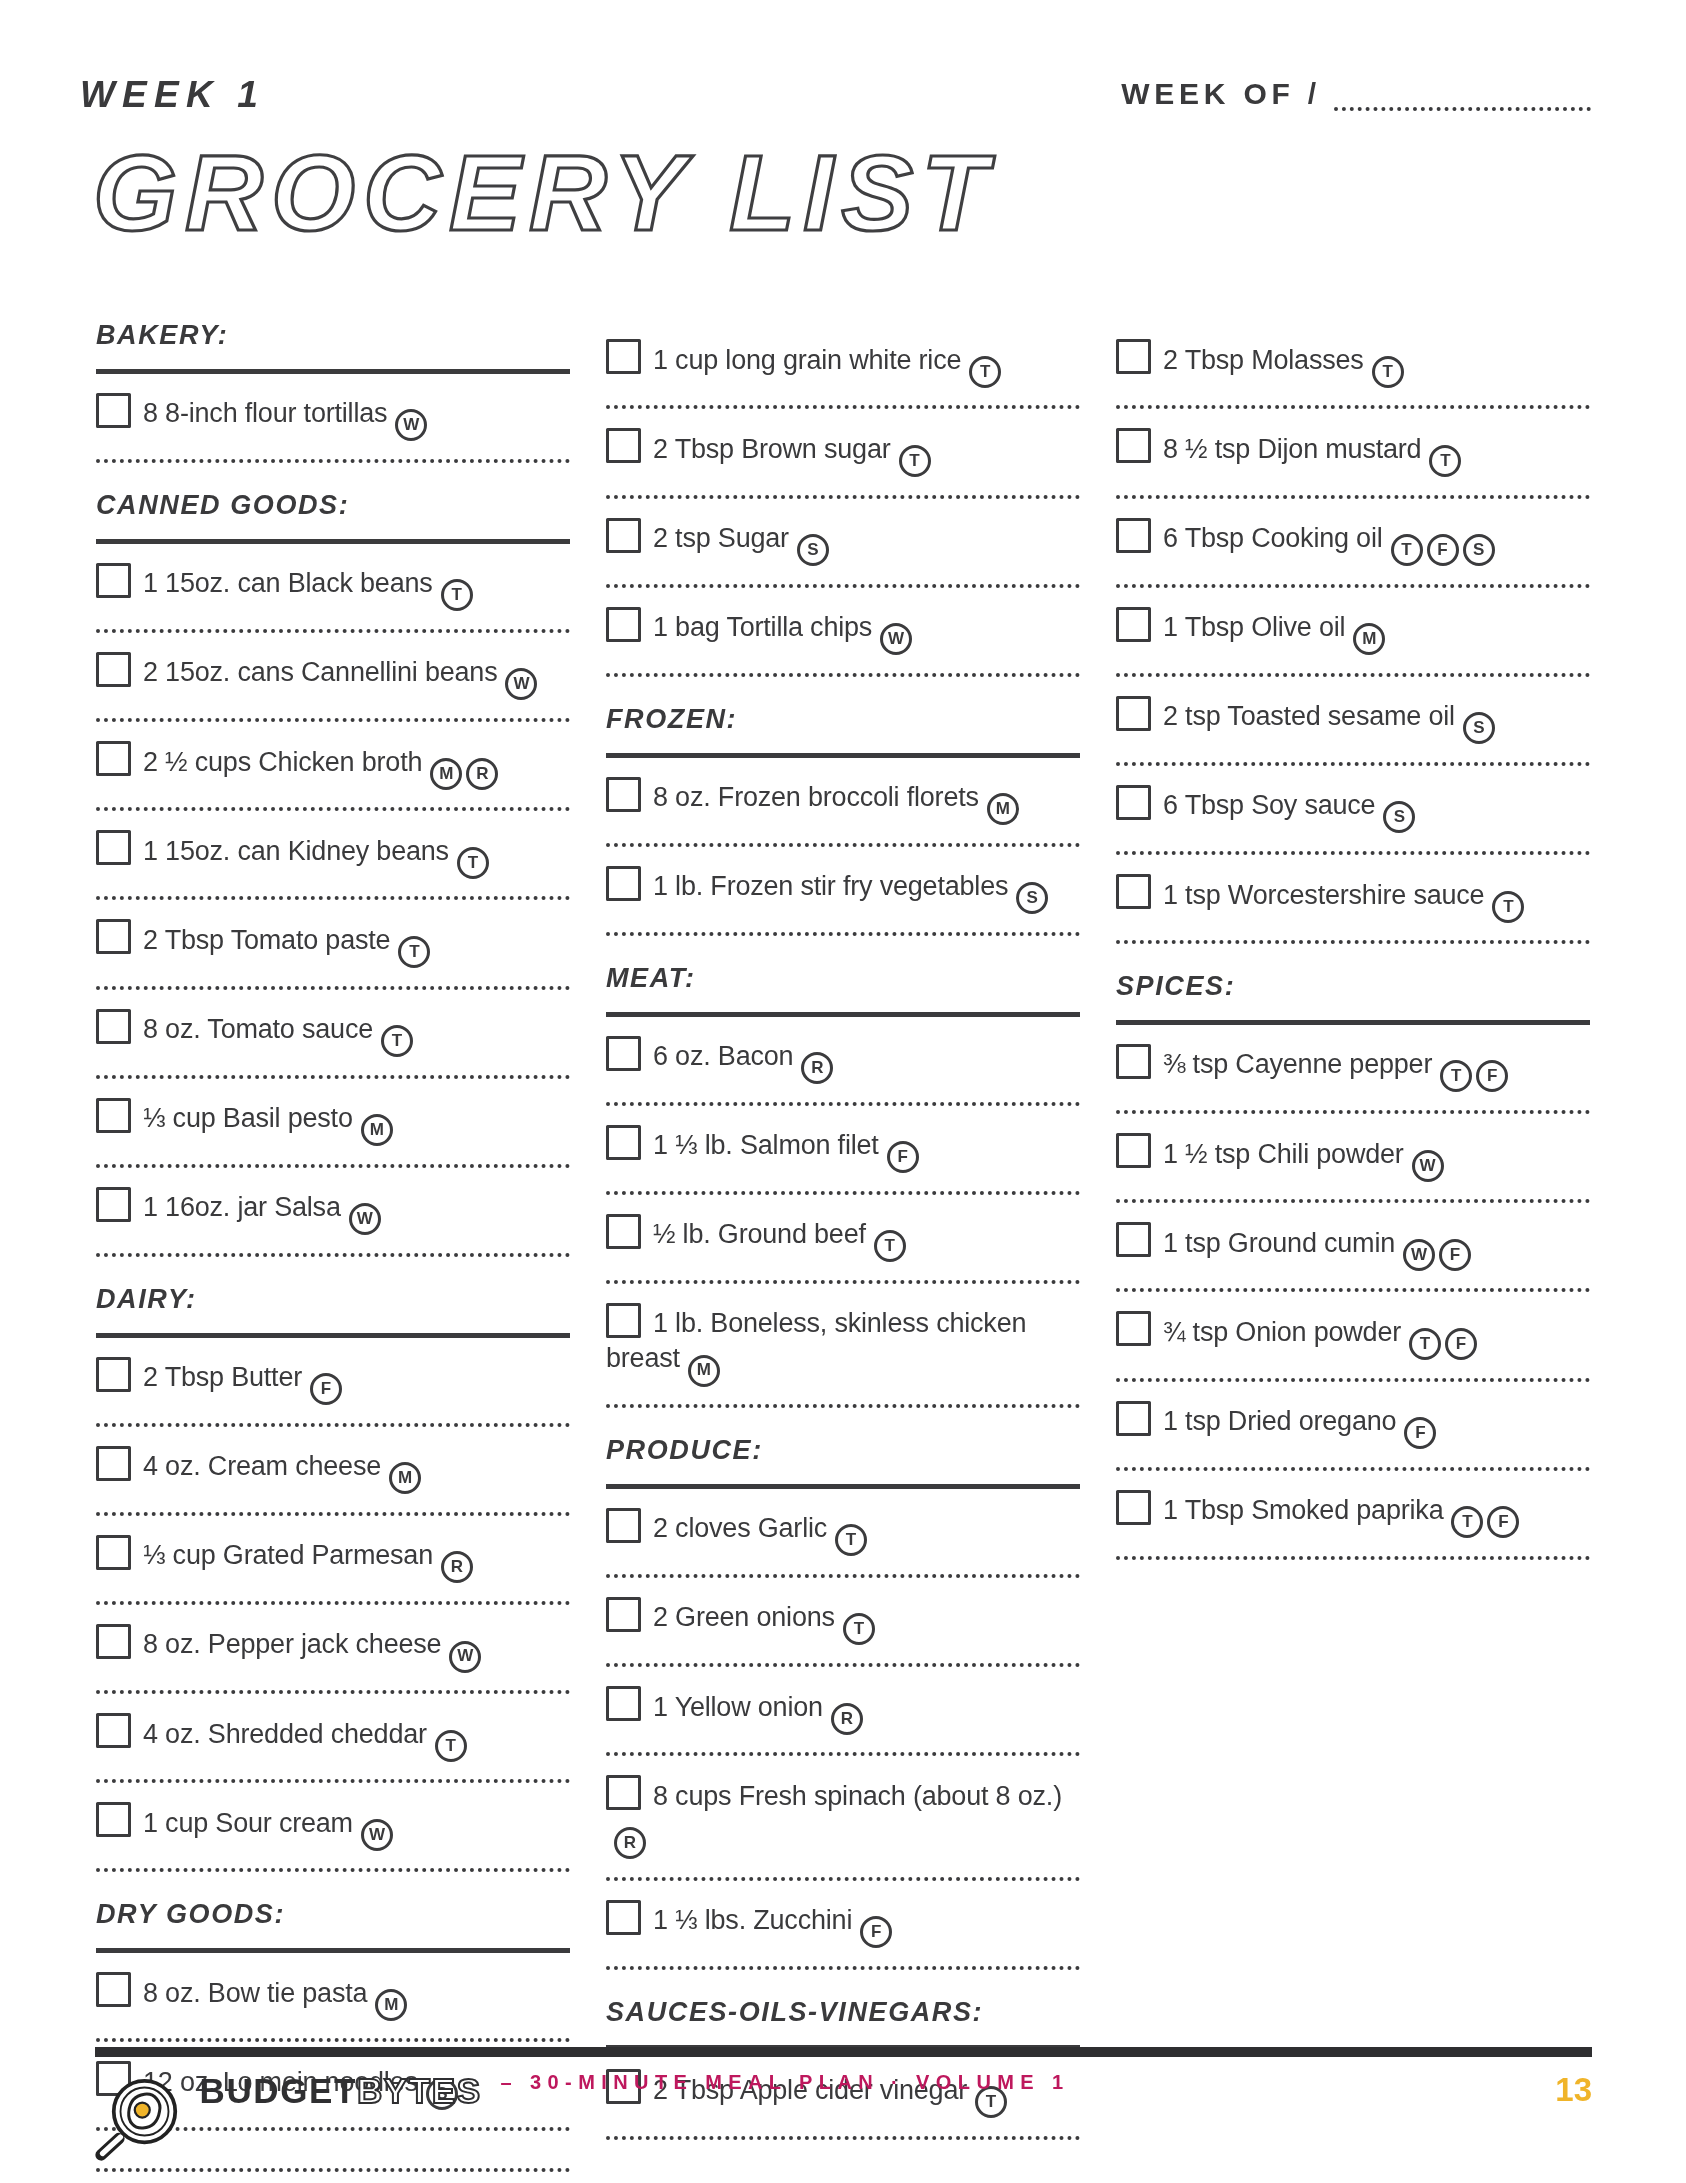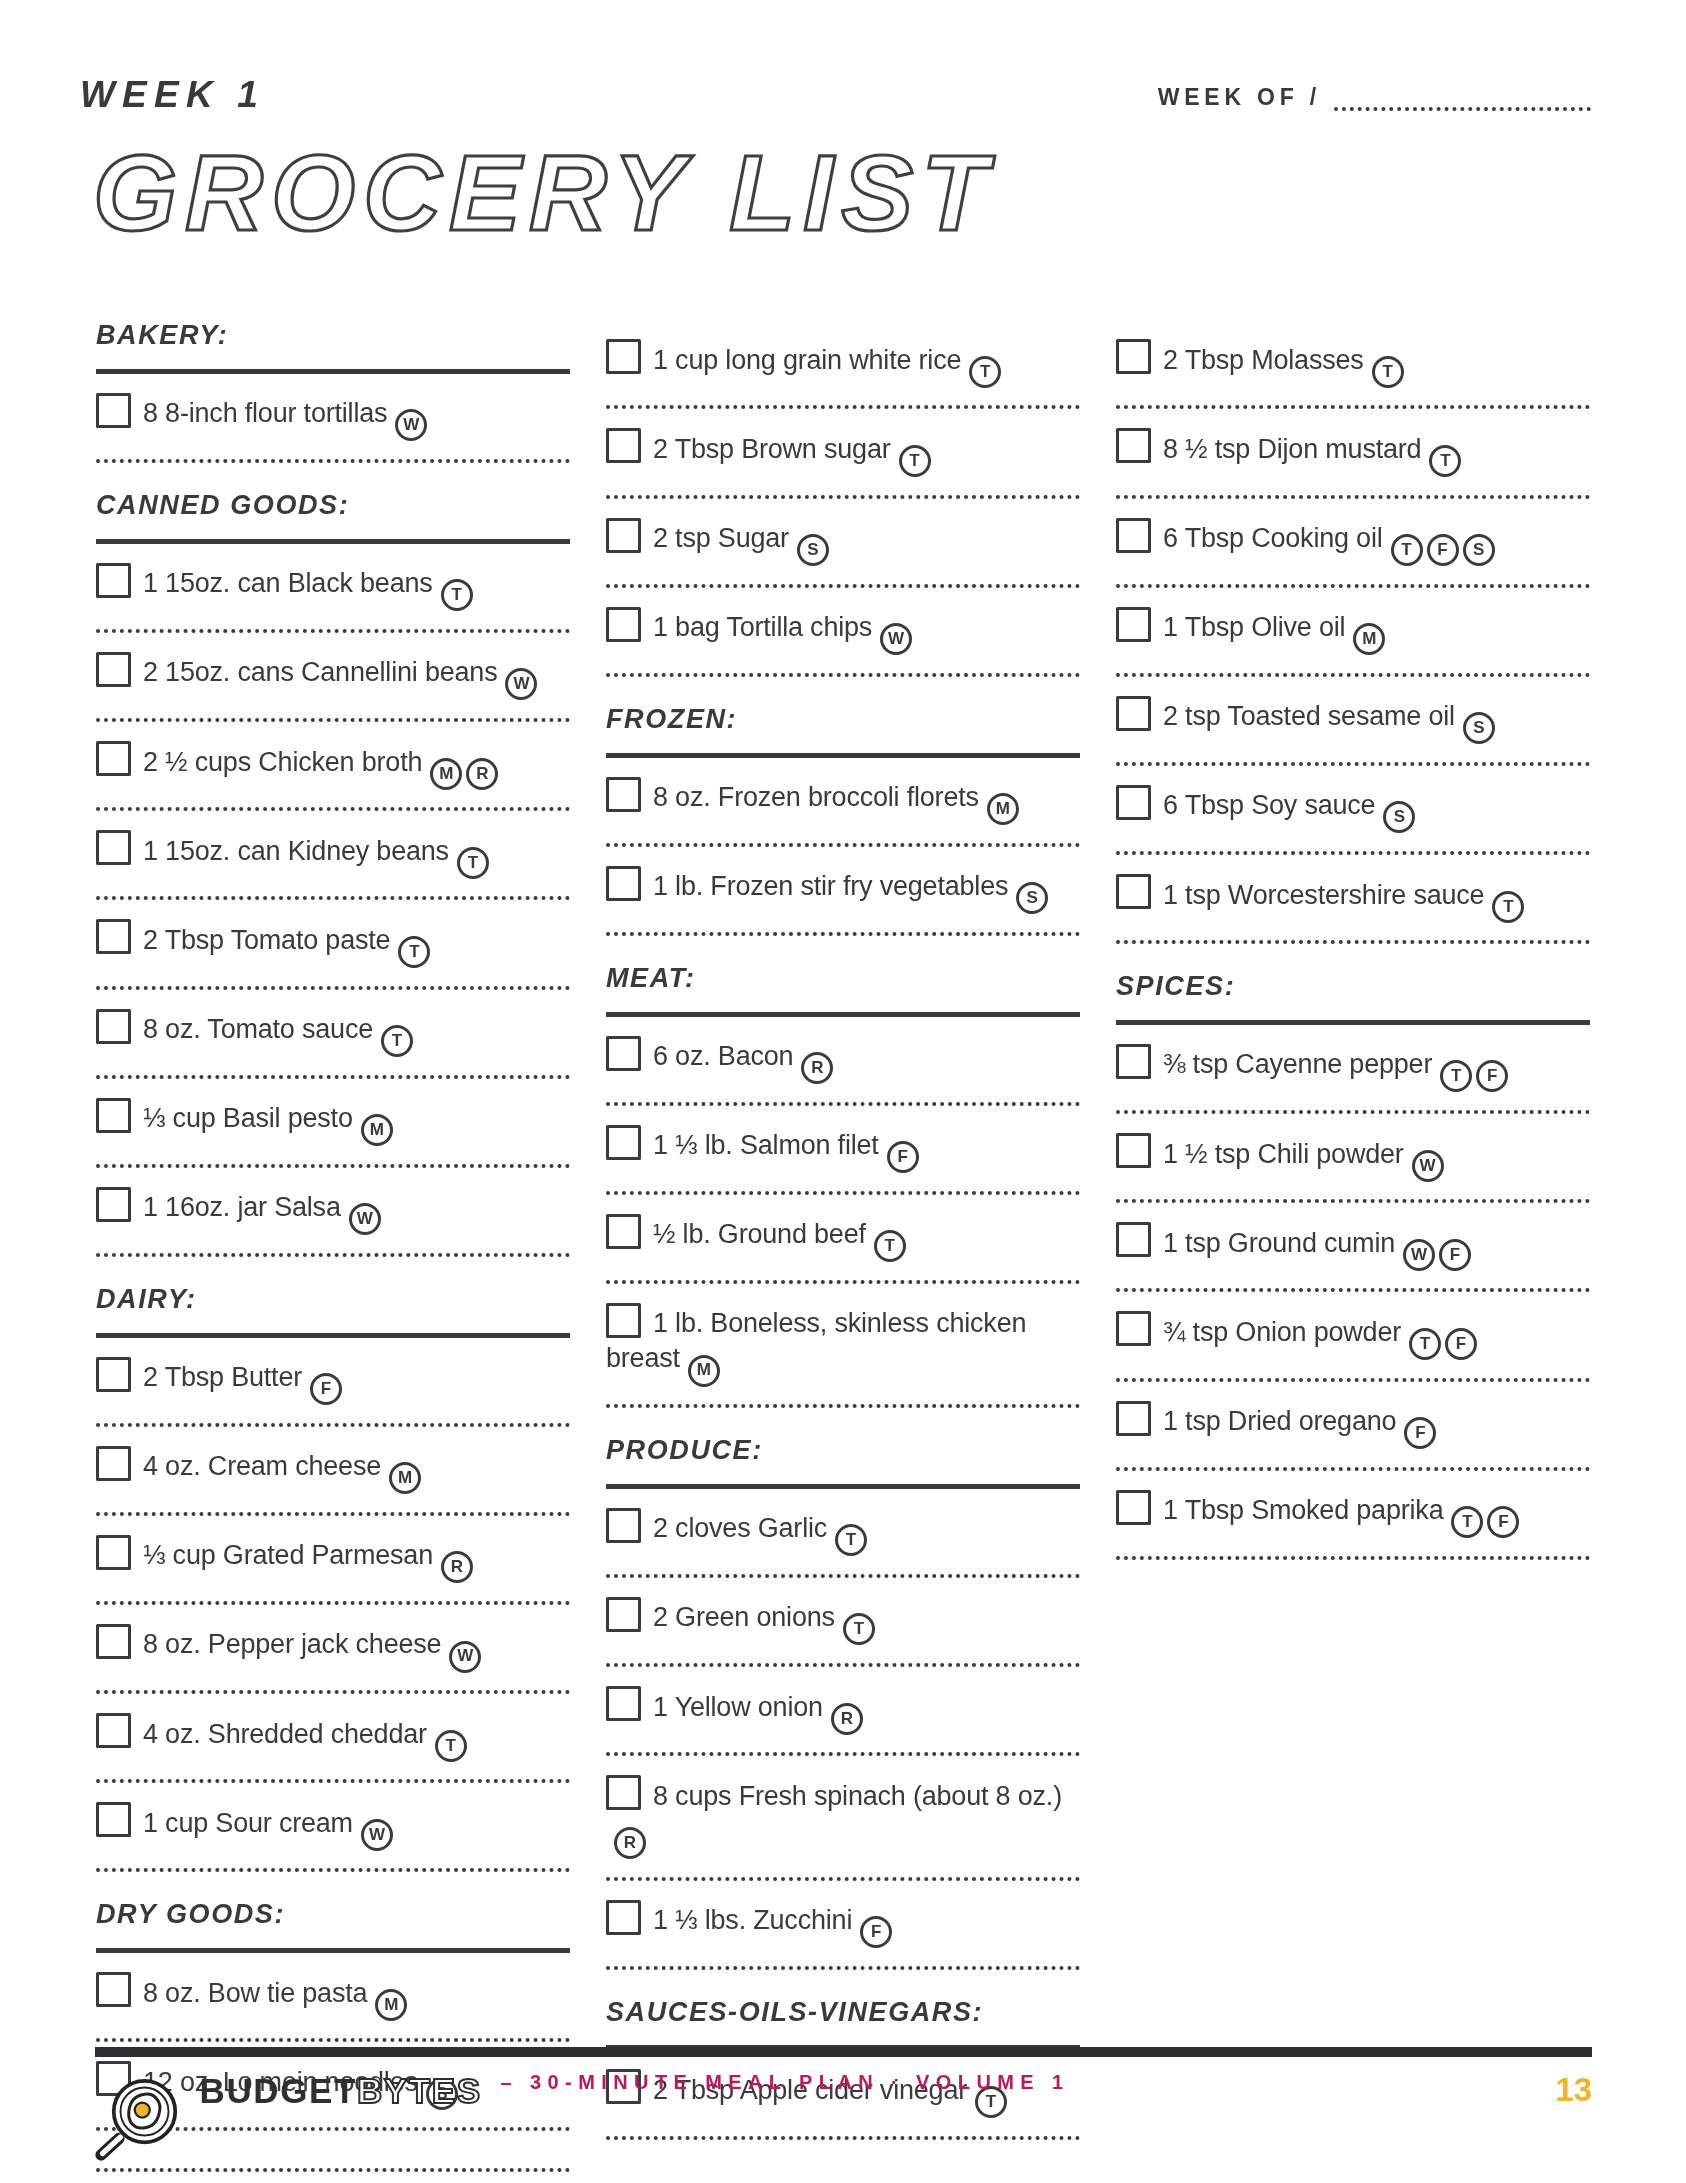--- a/index.html
+++ b/index.html
@@ -15,21 +15,21 @@
   .header-row{
     display:flex;justify-content:space-between;align-items:flex-end;
     padding:74px 96px 0 80px;
   }
   .week-label{
     font-size:37px;font-weight:700;font-style:italic;letter-spacing:7.2px;
     color:#3a3a3c;
   }
   .week-of{
     display:flex;align-items:flex-end;gap:13px;
-    font-size:23px;font-weight:700;letter-spacing:4.8px;color:#3a3a3c;
+    font-size:30px;font-weight:700;letter-spacing:4.8px;color:#3a3a3c;
     padding-bottom:4.8px;
   }
   .week-of-line{
     display:inline-block;width:257px;height:17.7px;
     border-bottom:4px dotted #3a3a3c;
   }
   .page-title{
     margin:21px 0 0 93px;
     font-size:108px;font-weight:700;font-style:italic;letter-spacing:8px;
     line-height:1.04;

